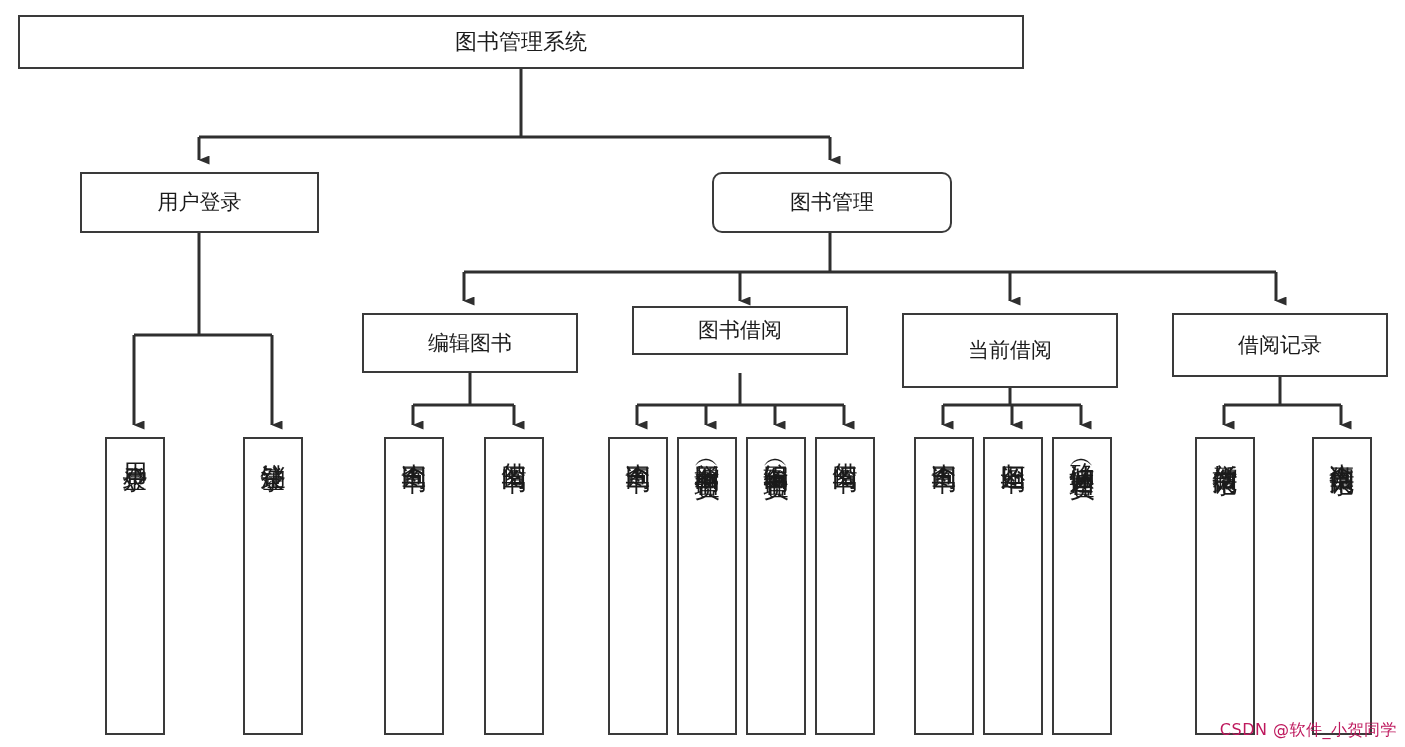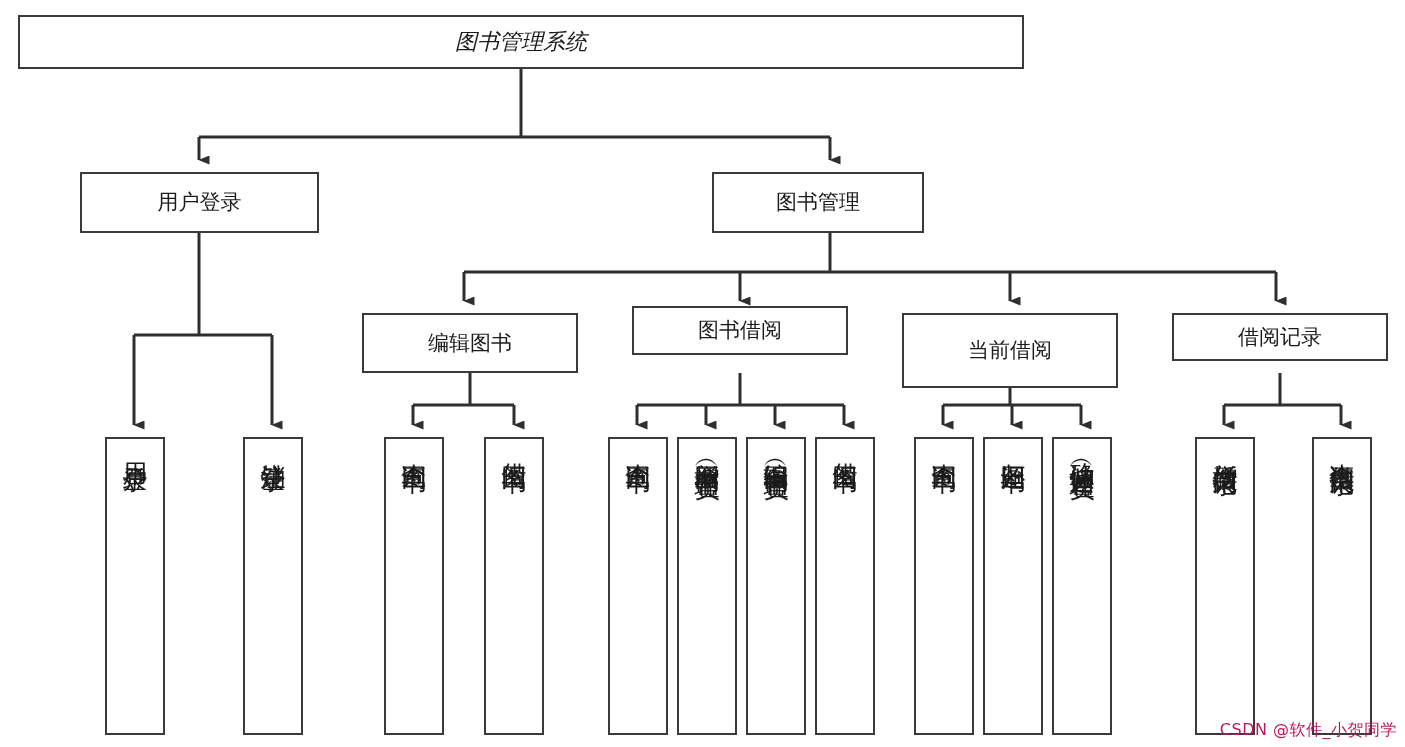--- a/index.html
+++ b/index.html
@@ -36,21 +36,21 @@
   .node .lbl {
     display: block;
     text-align: center;
     line-height: 1.18;
   }
   
   .node.horiz .lbl {
     writing-mode: horizontal-tb;
     font-size: 21px;
   }
-  .node.root .lbl { font-size: 22px; font-style: italic; }
+  .node.root .lbl { font-size: 22px; }
   
   .node.vert {
     align-items: flex-start;
     padding-top: 4px;
   }
   .node.vert .lbl {
     writing-mode: vertical-rl;
     text-orientation: upright;
     font-size: 25px;
     letter-spacing: 2px;
@@ -123,34 +123,34 @@
     </g>
   </svg>
 
   <div class="node horiz root" style="left:18px; top:15px; width:1006px; height:54px;">
     <span class="lbl">图书管理系统</span>
   </div>
 
   <div class="node horiz" style="left:80px; top:172px; width:239px; height:61px;">
     <span class="lbl">用户登录</span>
   </div>
-  <div class="node horiz" style="left:712px; top:172px; width:212px; height:61px;">
+  <div class="node horiz" style="left:712px; top:172px; width:240px; height:61px;border-radius:10px;">
     <span class="lbl">图书管理</span>
   </div>
 
   <div class="node horiz" style="left:362px; top:313px; width:216px; height:60px;">
     <span class="lbl">编辑图书</span>
   </div>
   <div class="node horiz" style="left:632px; top:306px; width:216px; height:49px;">
     <span class="lbl">图书借阅</span>
   </div>
   <div class="node horiz" style="left:902px; top:313px; width:216px; height:75px;">
     <span class="lbl">当前借阅</span>
   </div>
-  <div class="node horiz" style="left:1172px; top:313px; width:216px; height:48px;">
+  <div class="node horiz" style="left:1172px; top:313px; width:216px; height:64px;">
     <span class="lbl">借阅记录</span>
   </div>
 
   <div class="node vert" style="left:105px; top:437px; width:60px; height:298px;">
     <span class="lbl">用户登录</span>
   </div>
   <div class="node vert" style="left:243px; top:437px; width:60px; height:298px;">
     <span class="lbl">注销登录</span>
   </div>
 

